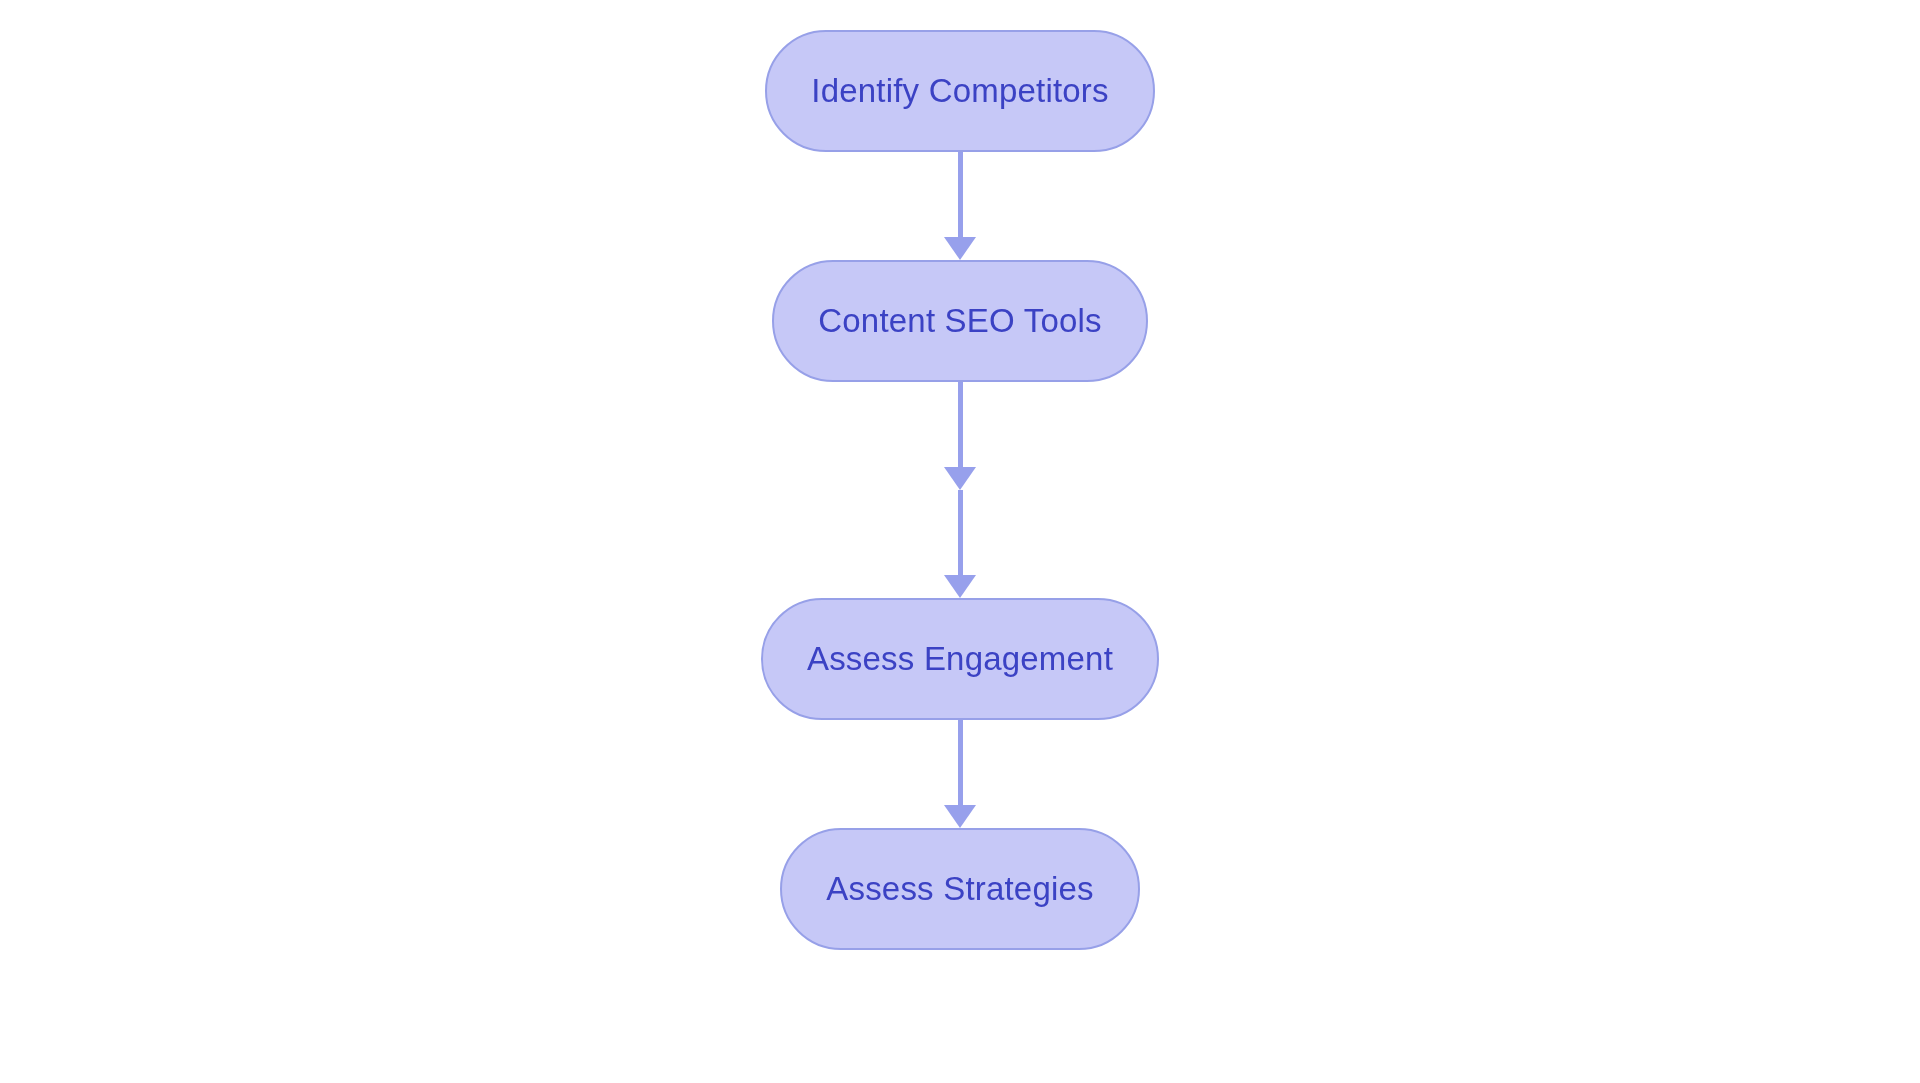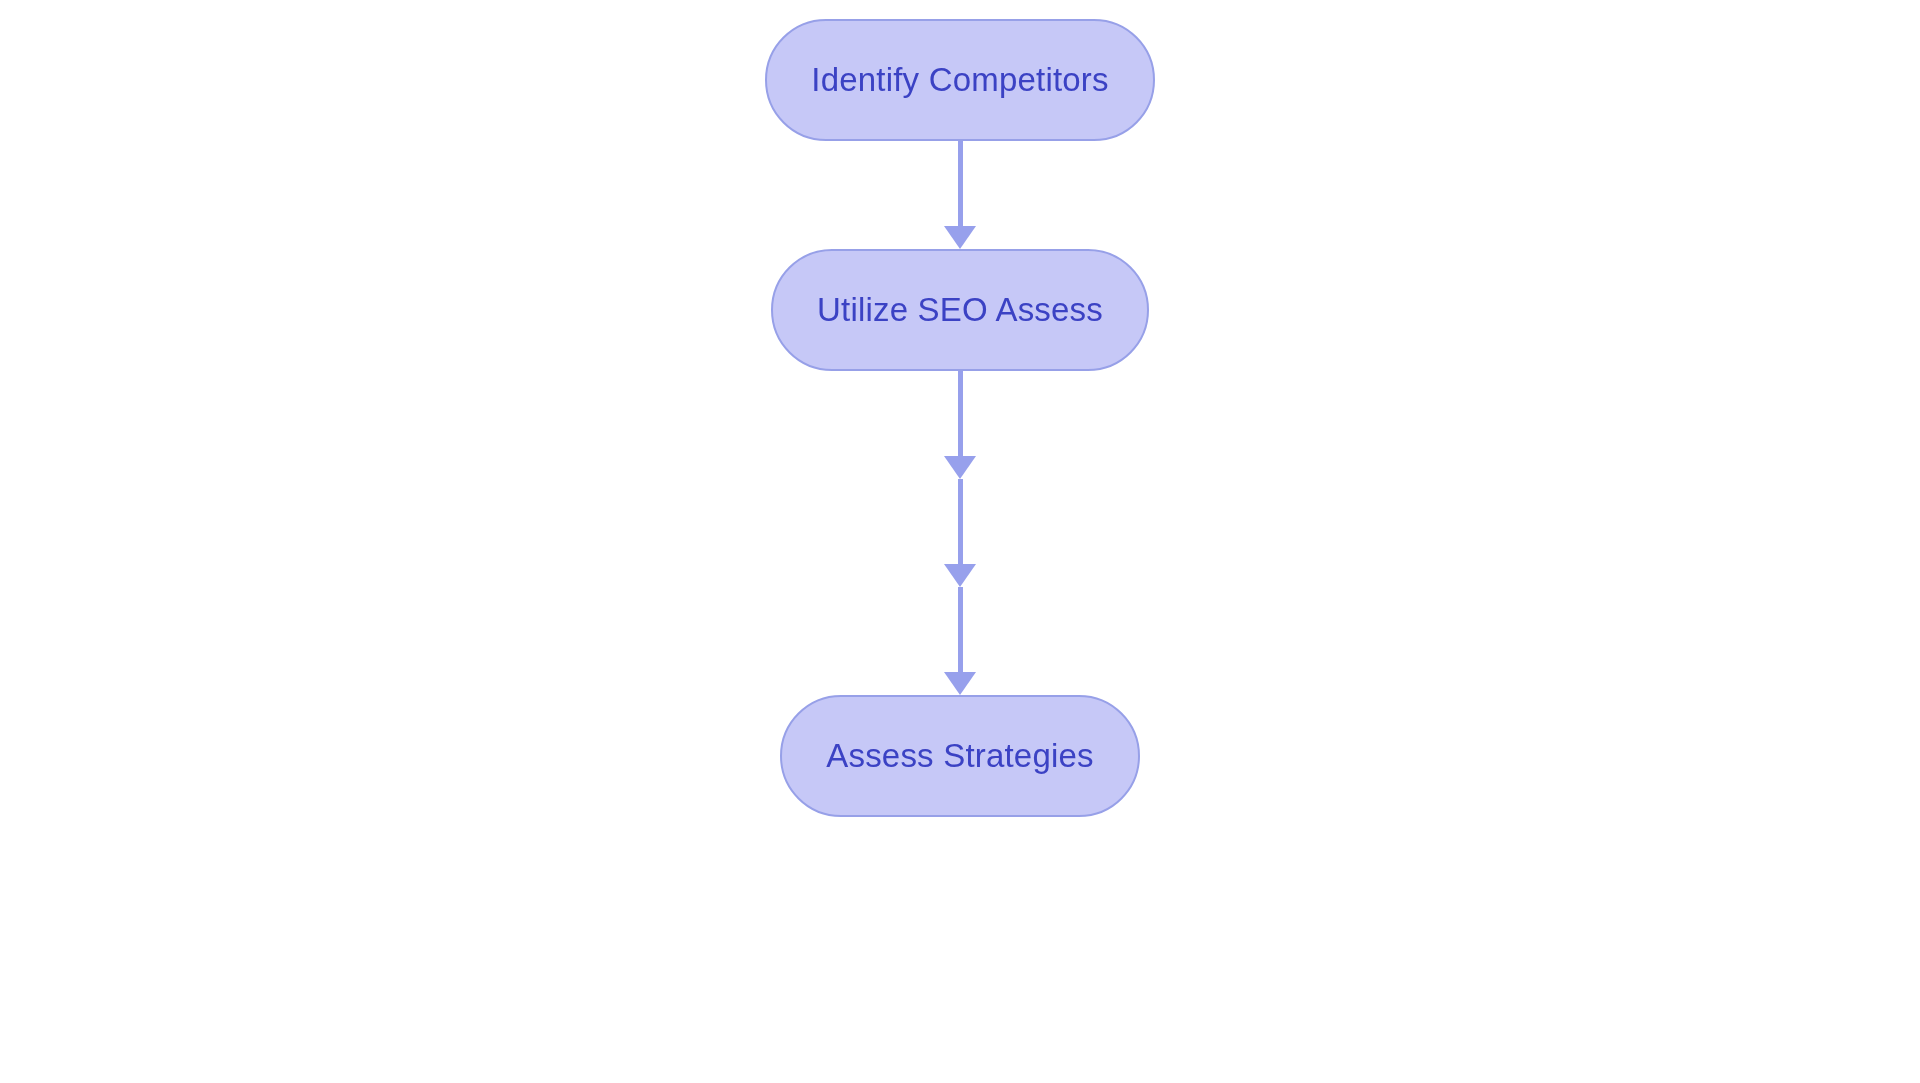--- a/index.html
+++ b/index.html
@@ -17,21 +17,21 @@
     font-family: "Liberation Sans", "DejaVu Sans", sans-serif;
     overflow: hidden;
   }
   .canvas {
     position: relative;
     width: 1920px;
     height: 1083px;
     display: flex;
     flex-direction: column;
     align-items: center;
-    padding-top: 19px;
+    padding-top: 30px;
   }
   .node {
     height: 122px;
     border-radius: 61px;
     background: var(--node-fill);
     border: 2px solid var(--node-border);
     display: flex;
     align-items: center;
     justify-content: center;
     padding: 0 44px;
@@ -72,34 +72,37 @@
   <div class="node">
     <span class="node-label">Identify Competitors</span>
   </div>
 
   <div class="connector">
     <div class="line"></div>
     <div class="arrowhead"></div>
   </div>
 
   <div class="node">
-    <span class="node-label">Utilize SEO Assess</span>
+    <span class="node-label">Content SEO Tools</span>
   </div>
 
   <div class="connector">
     <div class="line"></div>
     <div class="arrowhead"></div>
   </div>
 
 
   <div class="connector">
     <div class="line"></div>
     <div class="arrowhead"></div>
   </div>
 
+  <div class="node">
+    <span class="node-label">Assess Engagement</span>
+  </div>
 
   <div class="connector">
     <div class="line"></div>
     <div class="arrowhead"></div>
   </div>
 
   <div class="node">
     <span class="node-label">Assess Strategies</span>
   </div>
 

